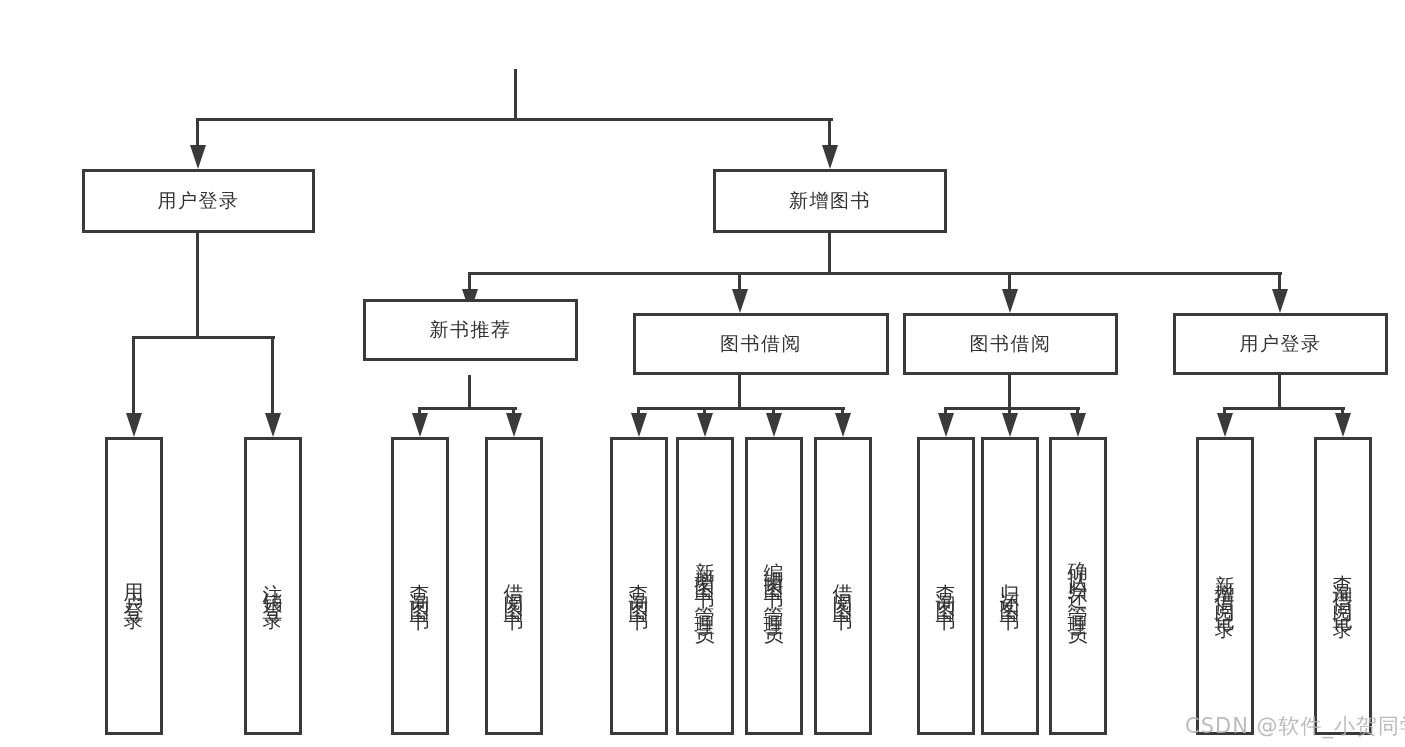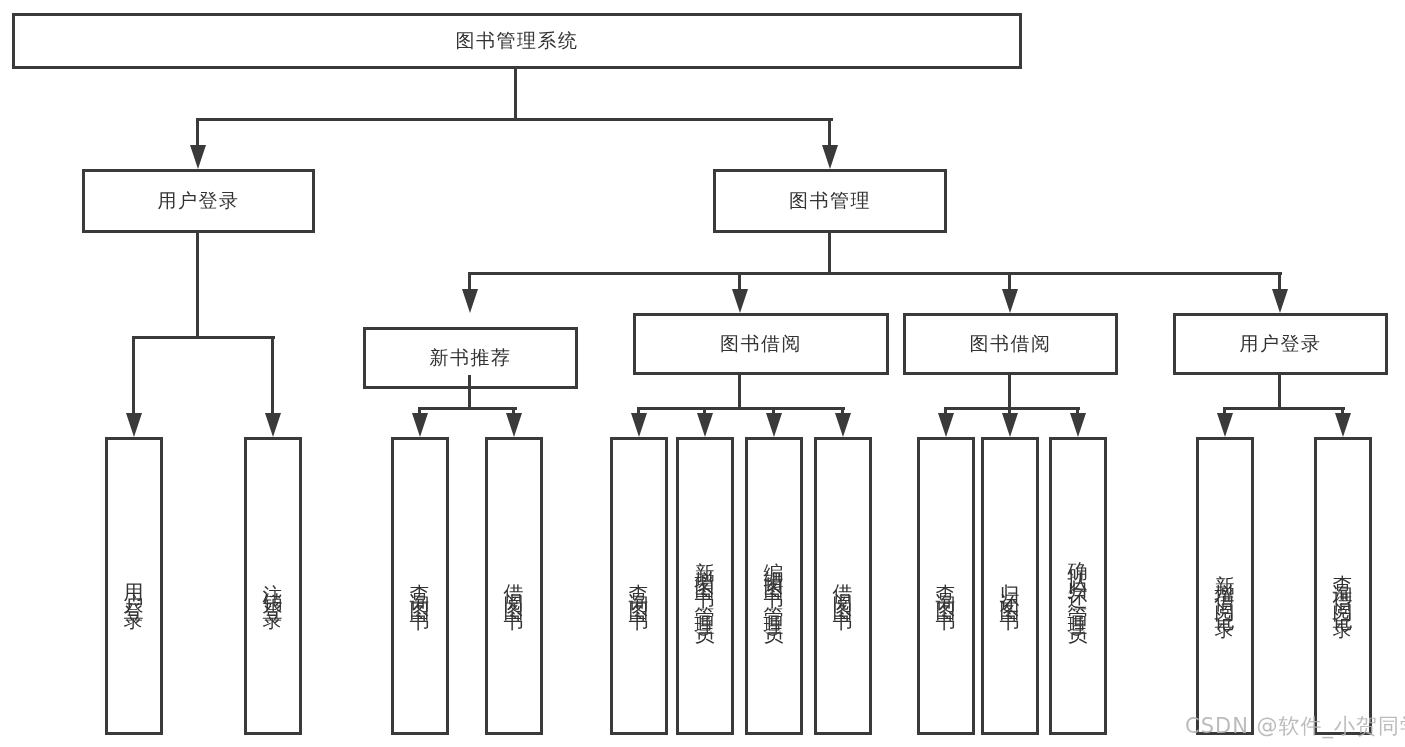--- a/index.html
+++ b/index.html
@@ -30,57 +30,54 @@
   .watermark{
     position:absolute; left:1185px; top:712px; z-index:10;
     font-size:21px; letter-spacing:1px; color:var(--watermark); opacity:.9; white-space:nowrap;
   }
 </style>
 </head>
 <body>
 
 <div class="canvas">
 
-  <div class="node hnode" style="left:12px;top:13px;width:1010px;height:56px;">
-    <span class="lbl">图书管理系统</span>
-  </div>
 
   <div class="vline" style="left:514px;top:69px;height:49px;"></div>
   <div class="hline" style="left:196px;top:118px;width:637px;"></div>
   <div class="vline" style="left:196px;top:118px;height:30px;"></div>
   <div class="vline" style="left:828px;top:118px;height:30px;"></div>
   <div class="arrow" style="left:190px;top:145px;"></div>
   <div class="arrow" style="left:822px;top:145px;"></div>
 
   <div class="node hnode" style="left:82px;top:169px;width:233px;height:64px;">
     <span class="lbl">用户登录</span>
   </div>
   <div class="node hnode" style="left:713px;top:169px;width:234px;height:64px;">
-    <span class="lbl">图书管理</span>
+    <span class="lbl">新增图书</span>
   </div>
 
   <div class="vline" style="left:196px;top:233px;height:103px;"></div>
   <div class="hline" style="left:132px;top:336px;width:143px;"></div>
   <div class="vline" style="left:132px;top:336px;height:80px;"></div>
   <div class="vline" style="left:271px;top:336px;height:80px;"></div>
   <div class="arrow" style="left:126px;top:413px;"></div>
   <div class="arrow" style="left:265px;top:413px;"></div>
 
   <div class="vline" style="left:828px;top:233px;height:40px;"></div>
   <div class="hline" style="left:468px;top:272px;width:814px;"></div>
   <div class="vline" style="left:468px;top:272px;height:20px;"></div>
   <div class="vline" style="left:738px;top:272px;height:20px;"></div>
   <div class="vline" style="left:1008px;top:272px;height:20px;"></div>
   <div class="vline" style="left:1278px;top:272px;height:20px;"></div>
   <div class="arrow" style="left:462px;top:289px;"></div>
   <div class="arrow" style="left:732px;top:289px;"></div>
   <div class="arrow" style="left:1002px;top:289px;"></div>
   <div class="arrow" style="left:1272px;top:289px;"></div>
 
-  <div class="node hnode" style="left:363px;top:327px;width:215px;height:62px;">
+  <div class="node hnode" style="left:363px;top:299px;width:215px;height:62px;">
     <span class="lbl">新书推荐</span>
   </div>
   <div class="node hnode" style="left:633px;top:313px;width:256px;height:62px;">
     <span class="lbl">图书借阅</span>
   </div>
   <div class="node hnode" style="left:903px;top:313px;width:215px;height:62px;">
     <span class="lbl">图书借阅</span>
   </div>
   <div class="node hnode" style="left:1173px;top:313px;width:215px;height:62px;">
     <span class="lbl">用户登录</span>

